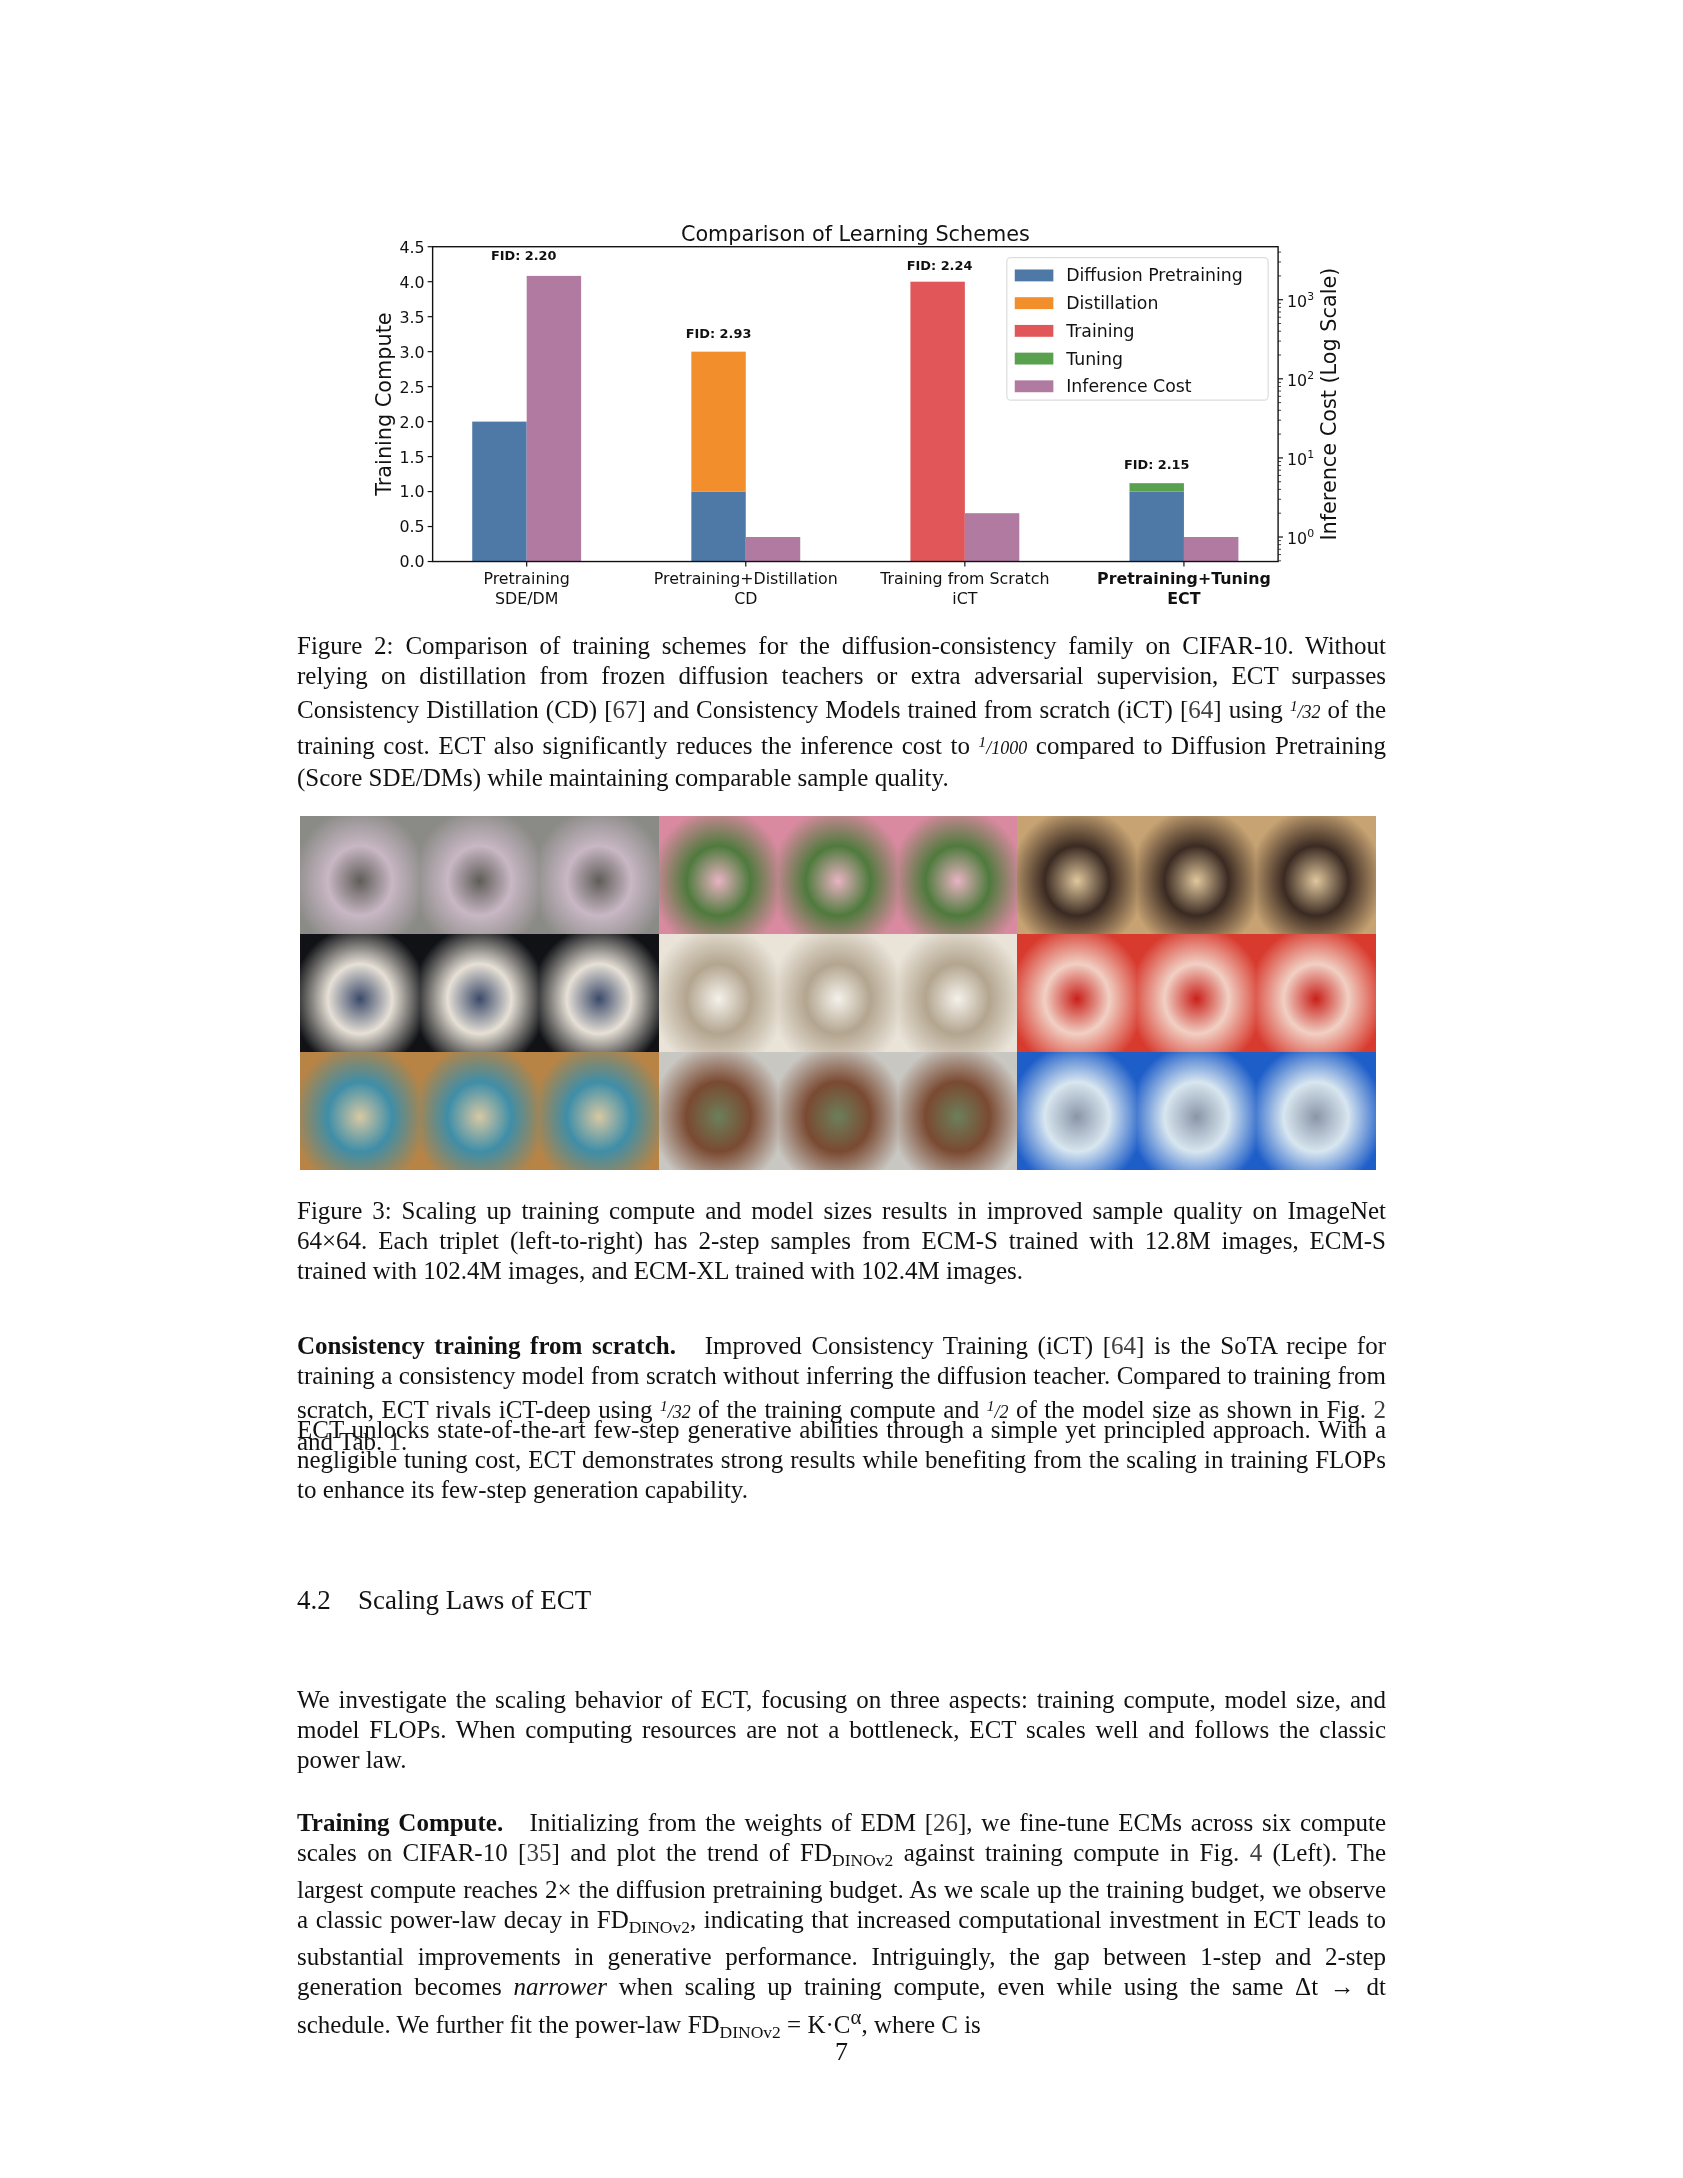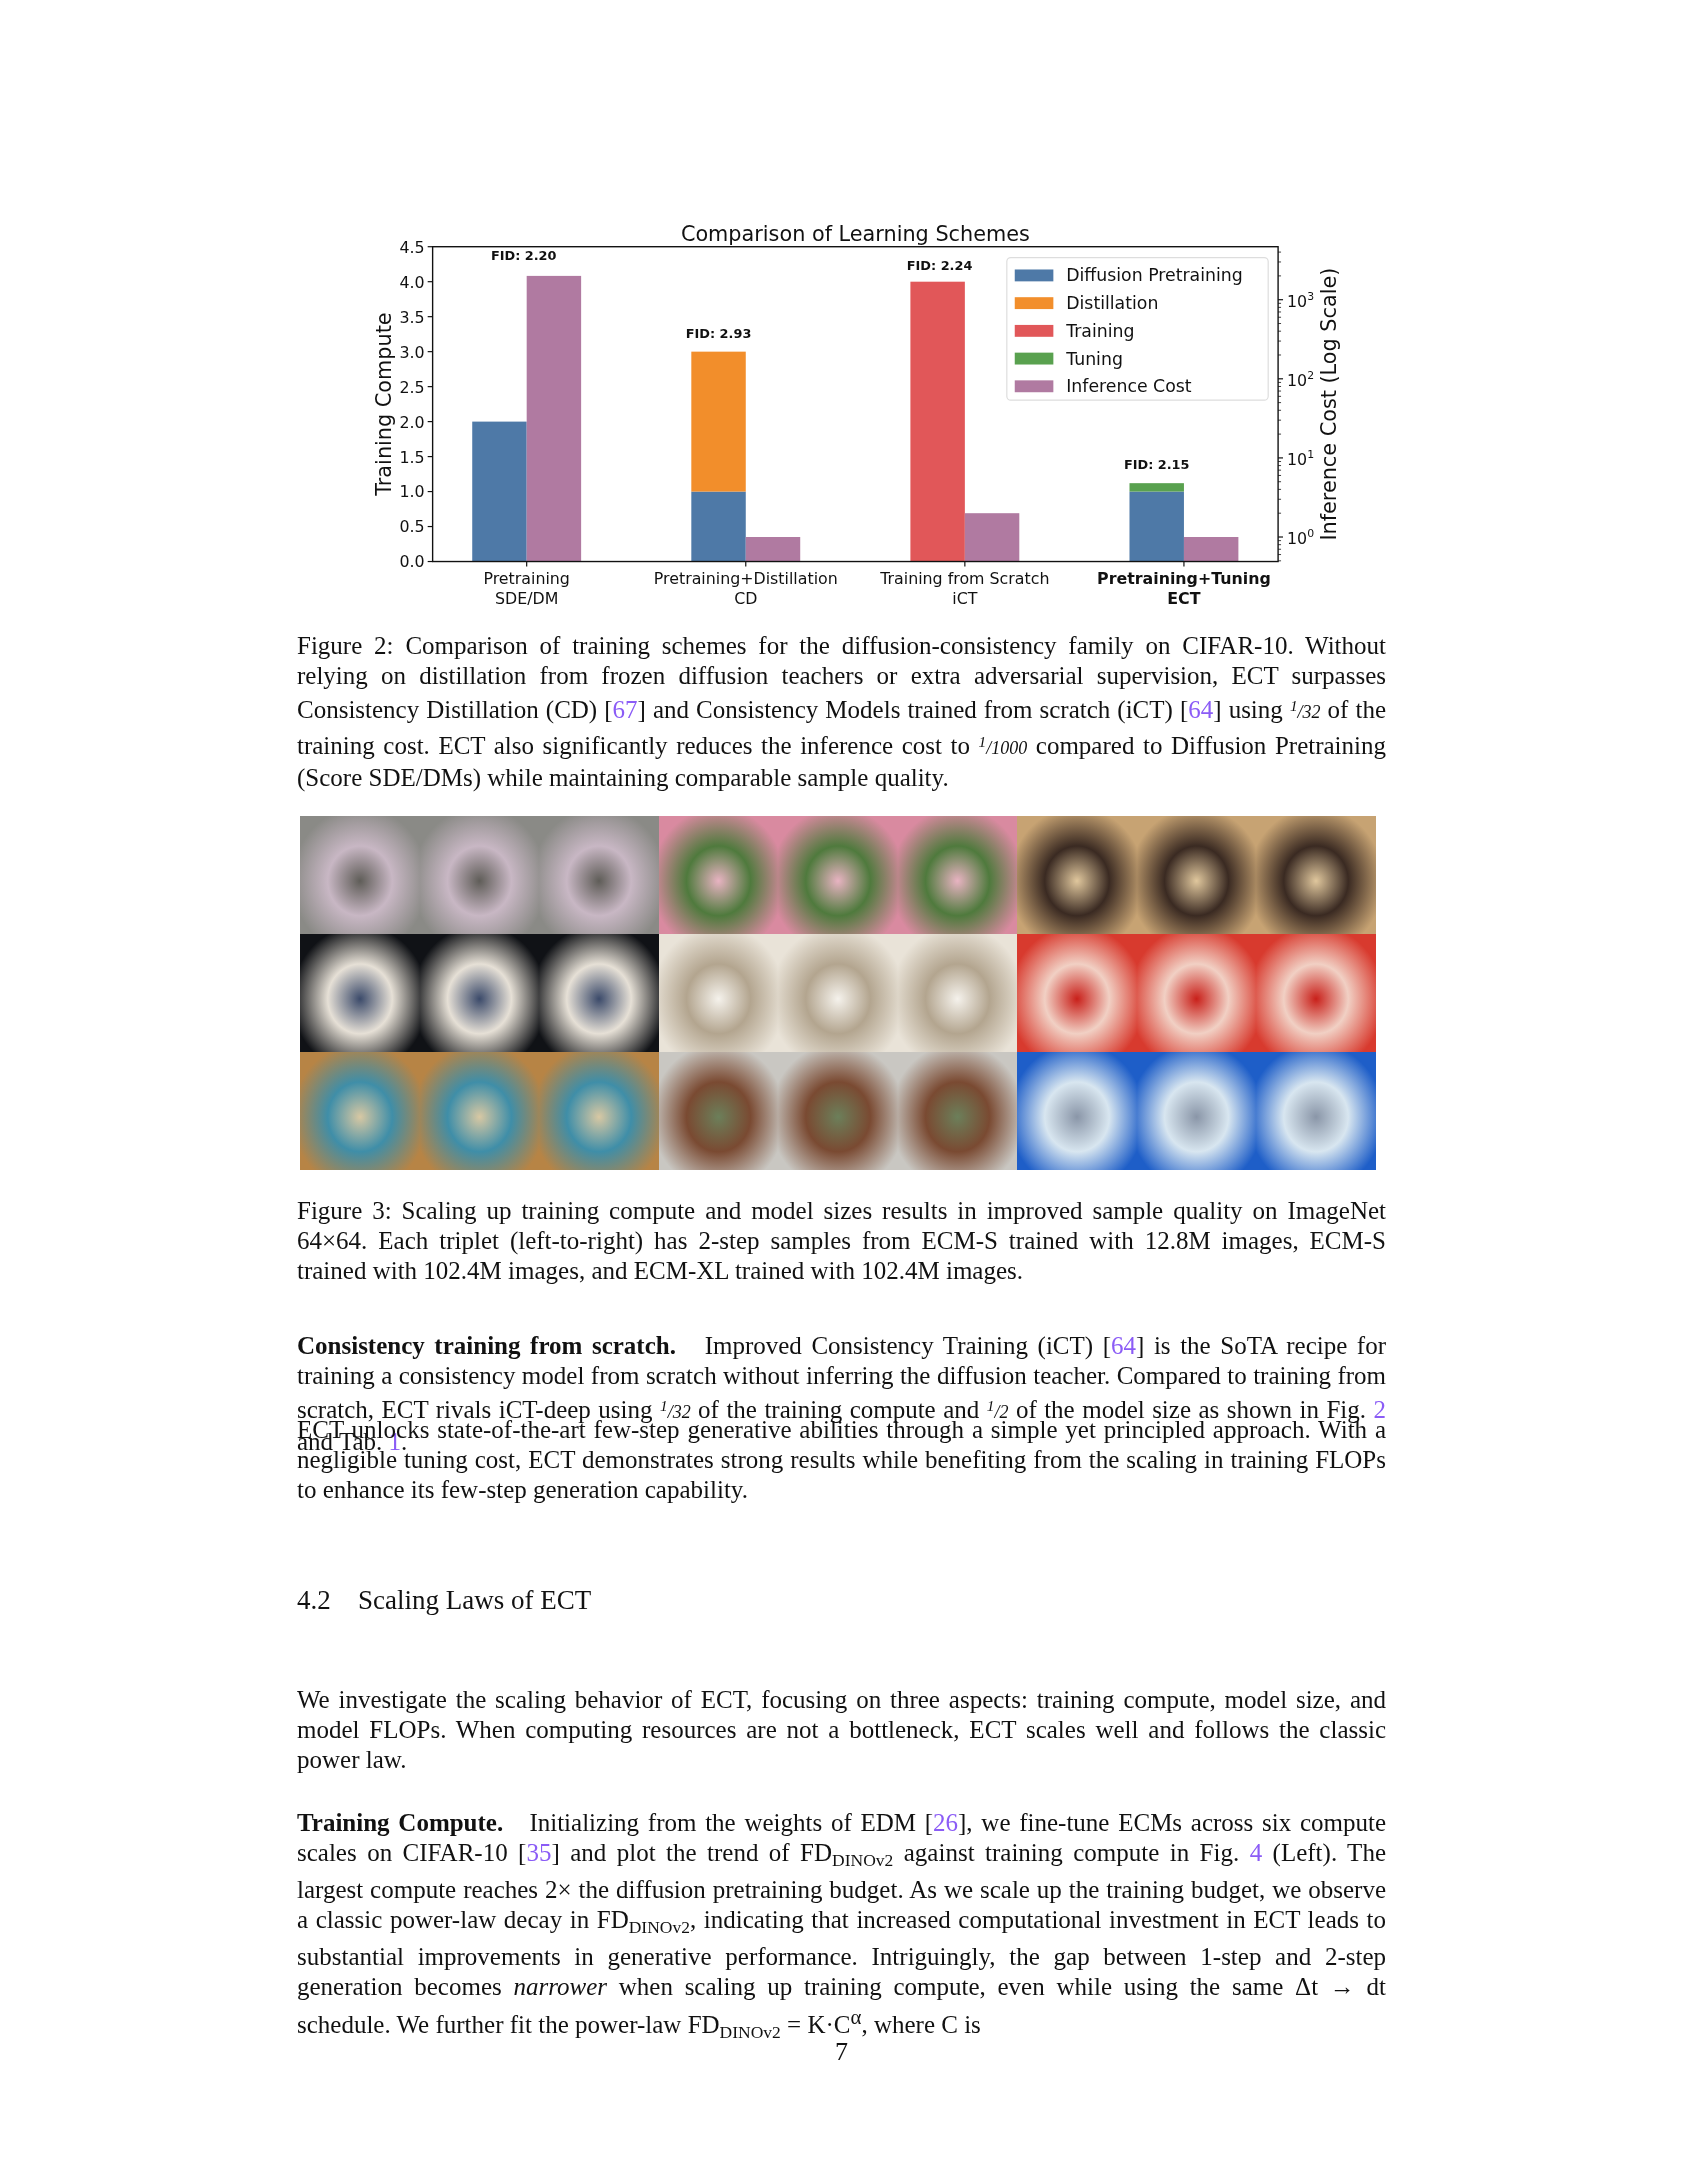--- a/index.html
+++ b/index.html
@@ -1,21 +1,21 @@
 <!DOCTYPE html>
 <html><head>
 <meta charset="utf-8">
 <style>
   html, body { margin:0; padding:0; background:#ffffff; }
   body { width:1683px; height:2178px; position:relative; overflow:hidden; font-family:"Liberation Serif", serif; color:#111; }
   #chart { position:absolute; left:0; top:0; width:1683px; height:634px; }
   .chart-text { font-family:"DejaVu Sans", sans-serif; fill:#111; }
   .text-block { position:absolute; left:297px; width:1089px; font-size:25px; line-height:30px; text-align:justify; text-align-last:left; }
   .text-block p { margin:0; }
-  .cite { color:#8b5cf6; }
+  .cite { color:#404040; }
   .bold { font-weight:bold; }
   .frac { font-size:0.72em;font-style:italic; }
   .frac sup { font-size:0.85em; vertical-align:0.45em; }
   sub.dino { font-size:0.7em; vertical-align:-0.28em; }
   .heading { position:absolute; left:297px; font-size:27px; font-weight:normal; }
   .heading .num { display:inline-block; width:61px; }
   #sample-grid { position:absolute; left:300px; top:816px; width:1076px; height:354px; display:grid; grid-template-columns:repeat(9,1fr); grid-template-rows:repeat(3,1fr); }
   .tile { width:100%; height:100%; }
   .pagenum { position:absolute; left:0; width:1683px; top:2037px; text-align:center; font-size:26px; }
 </style>

